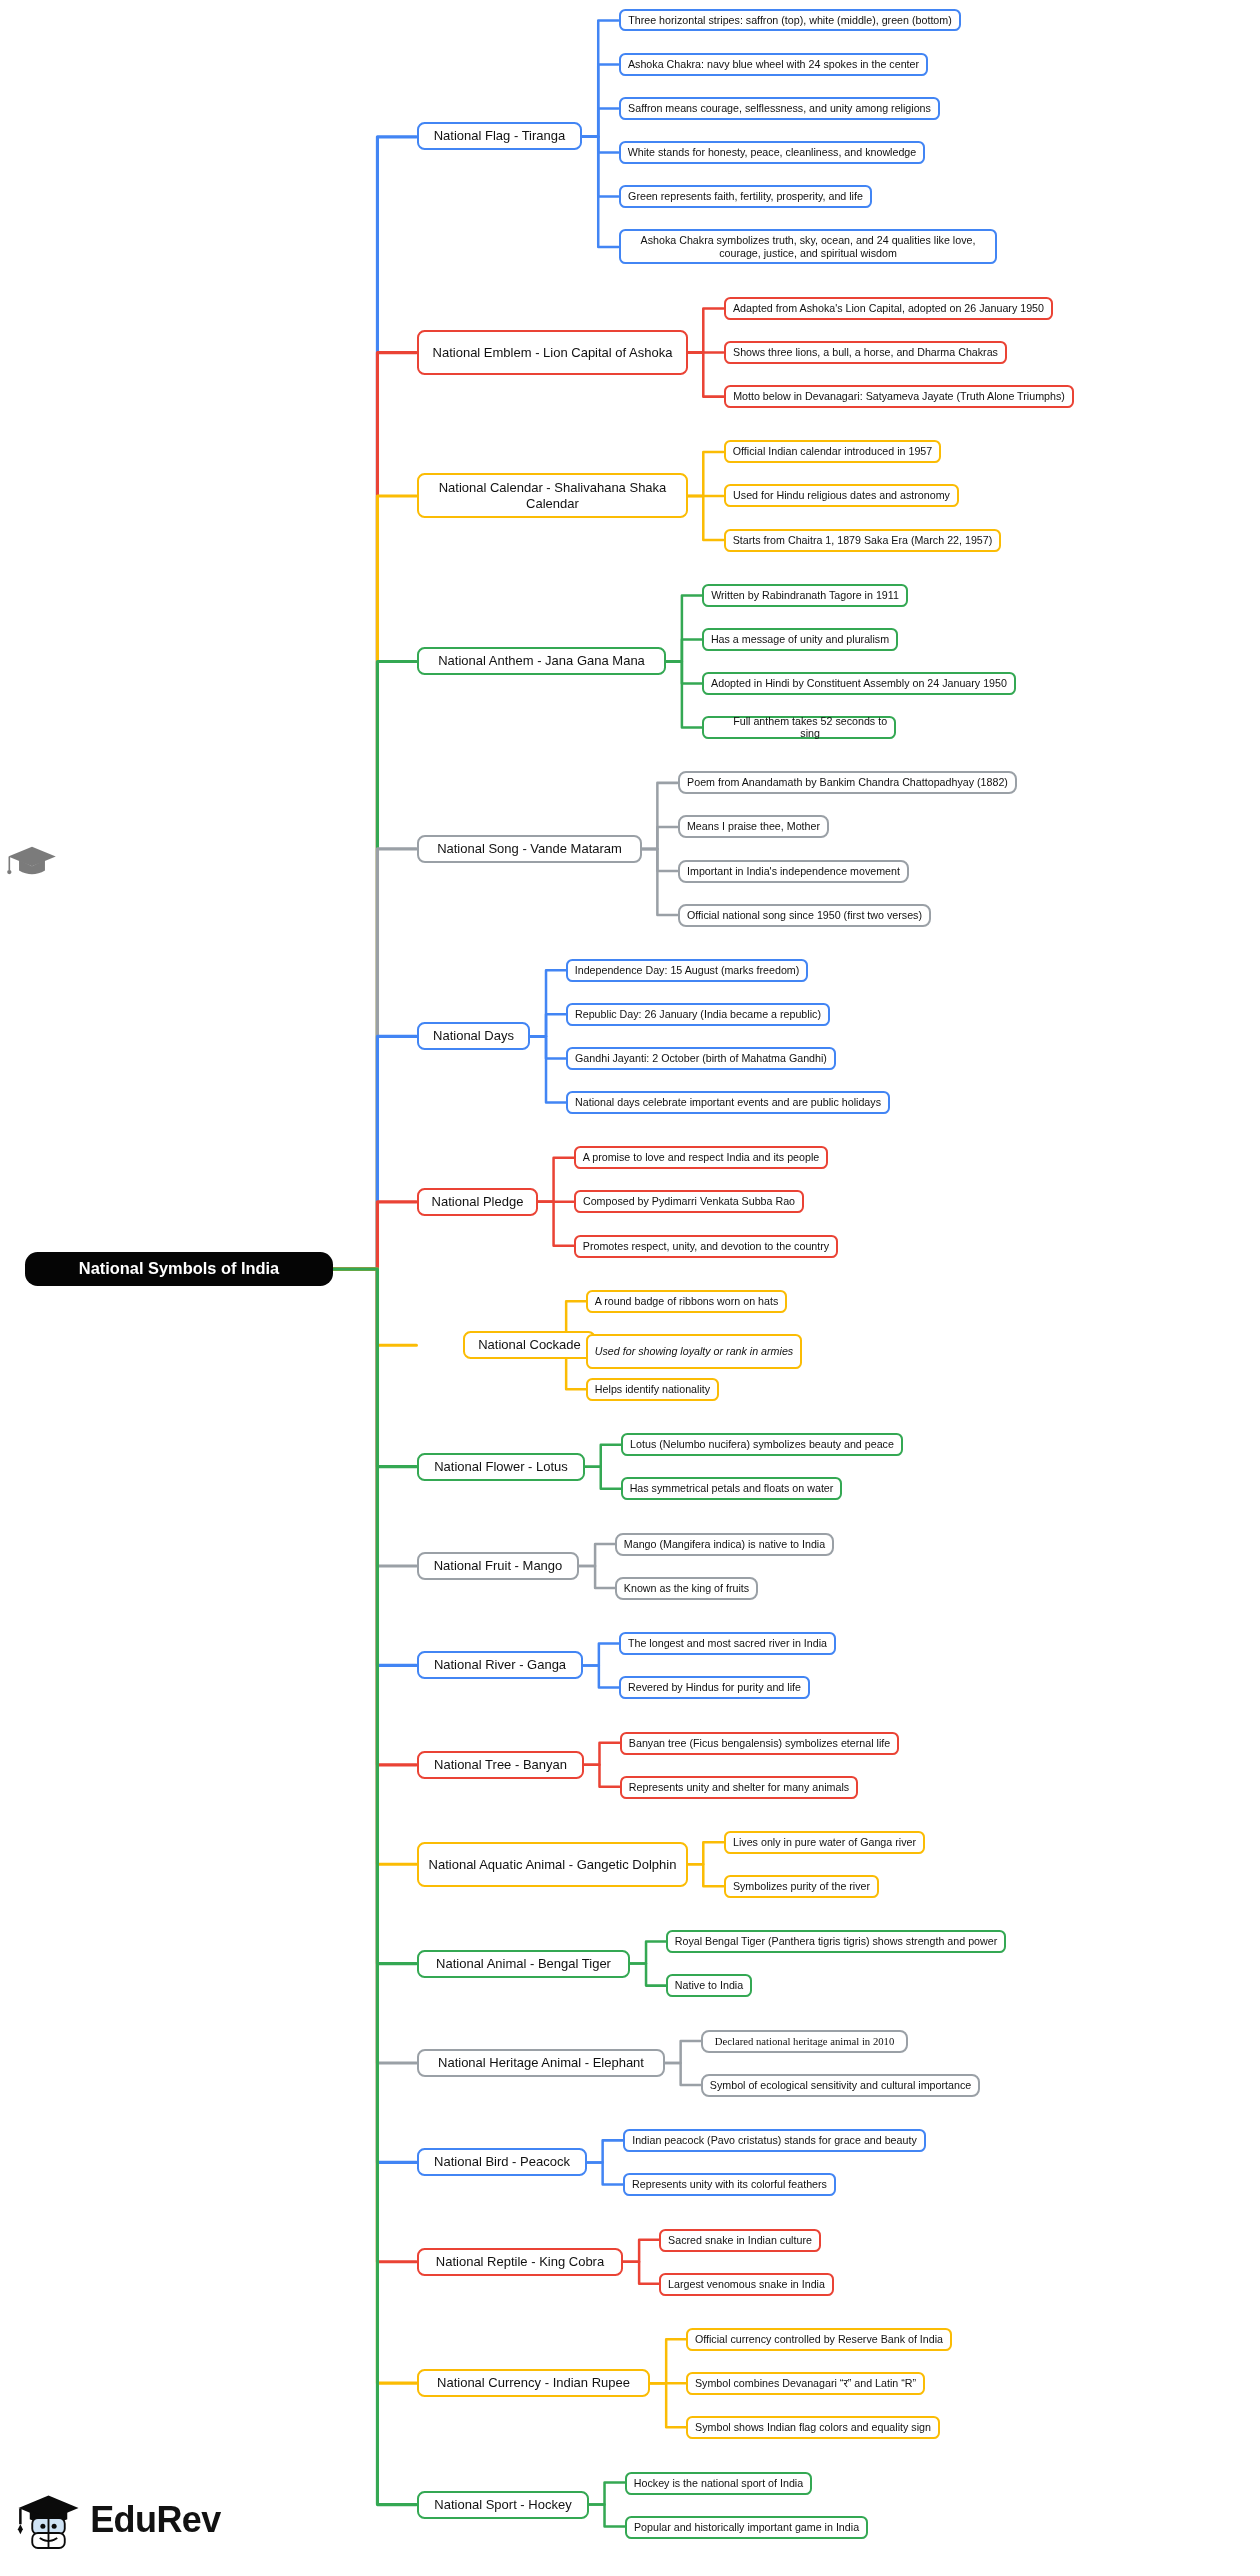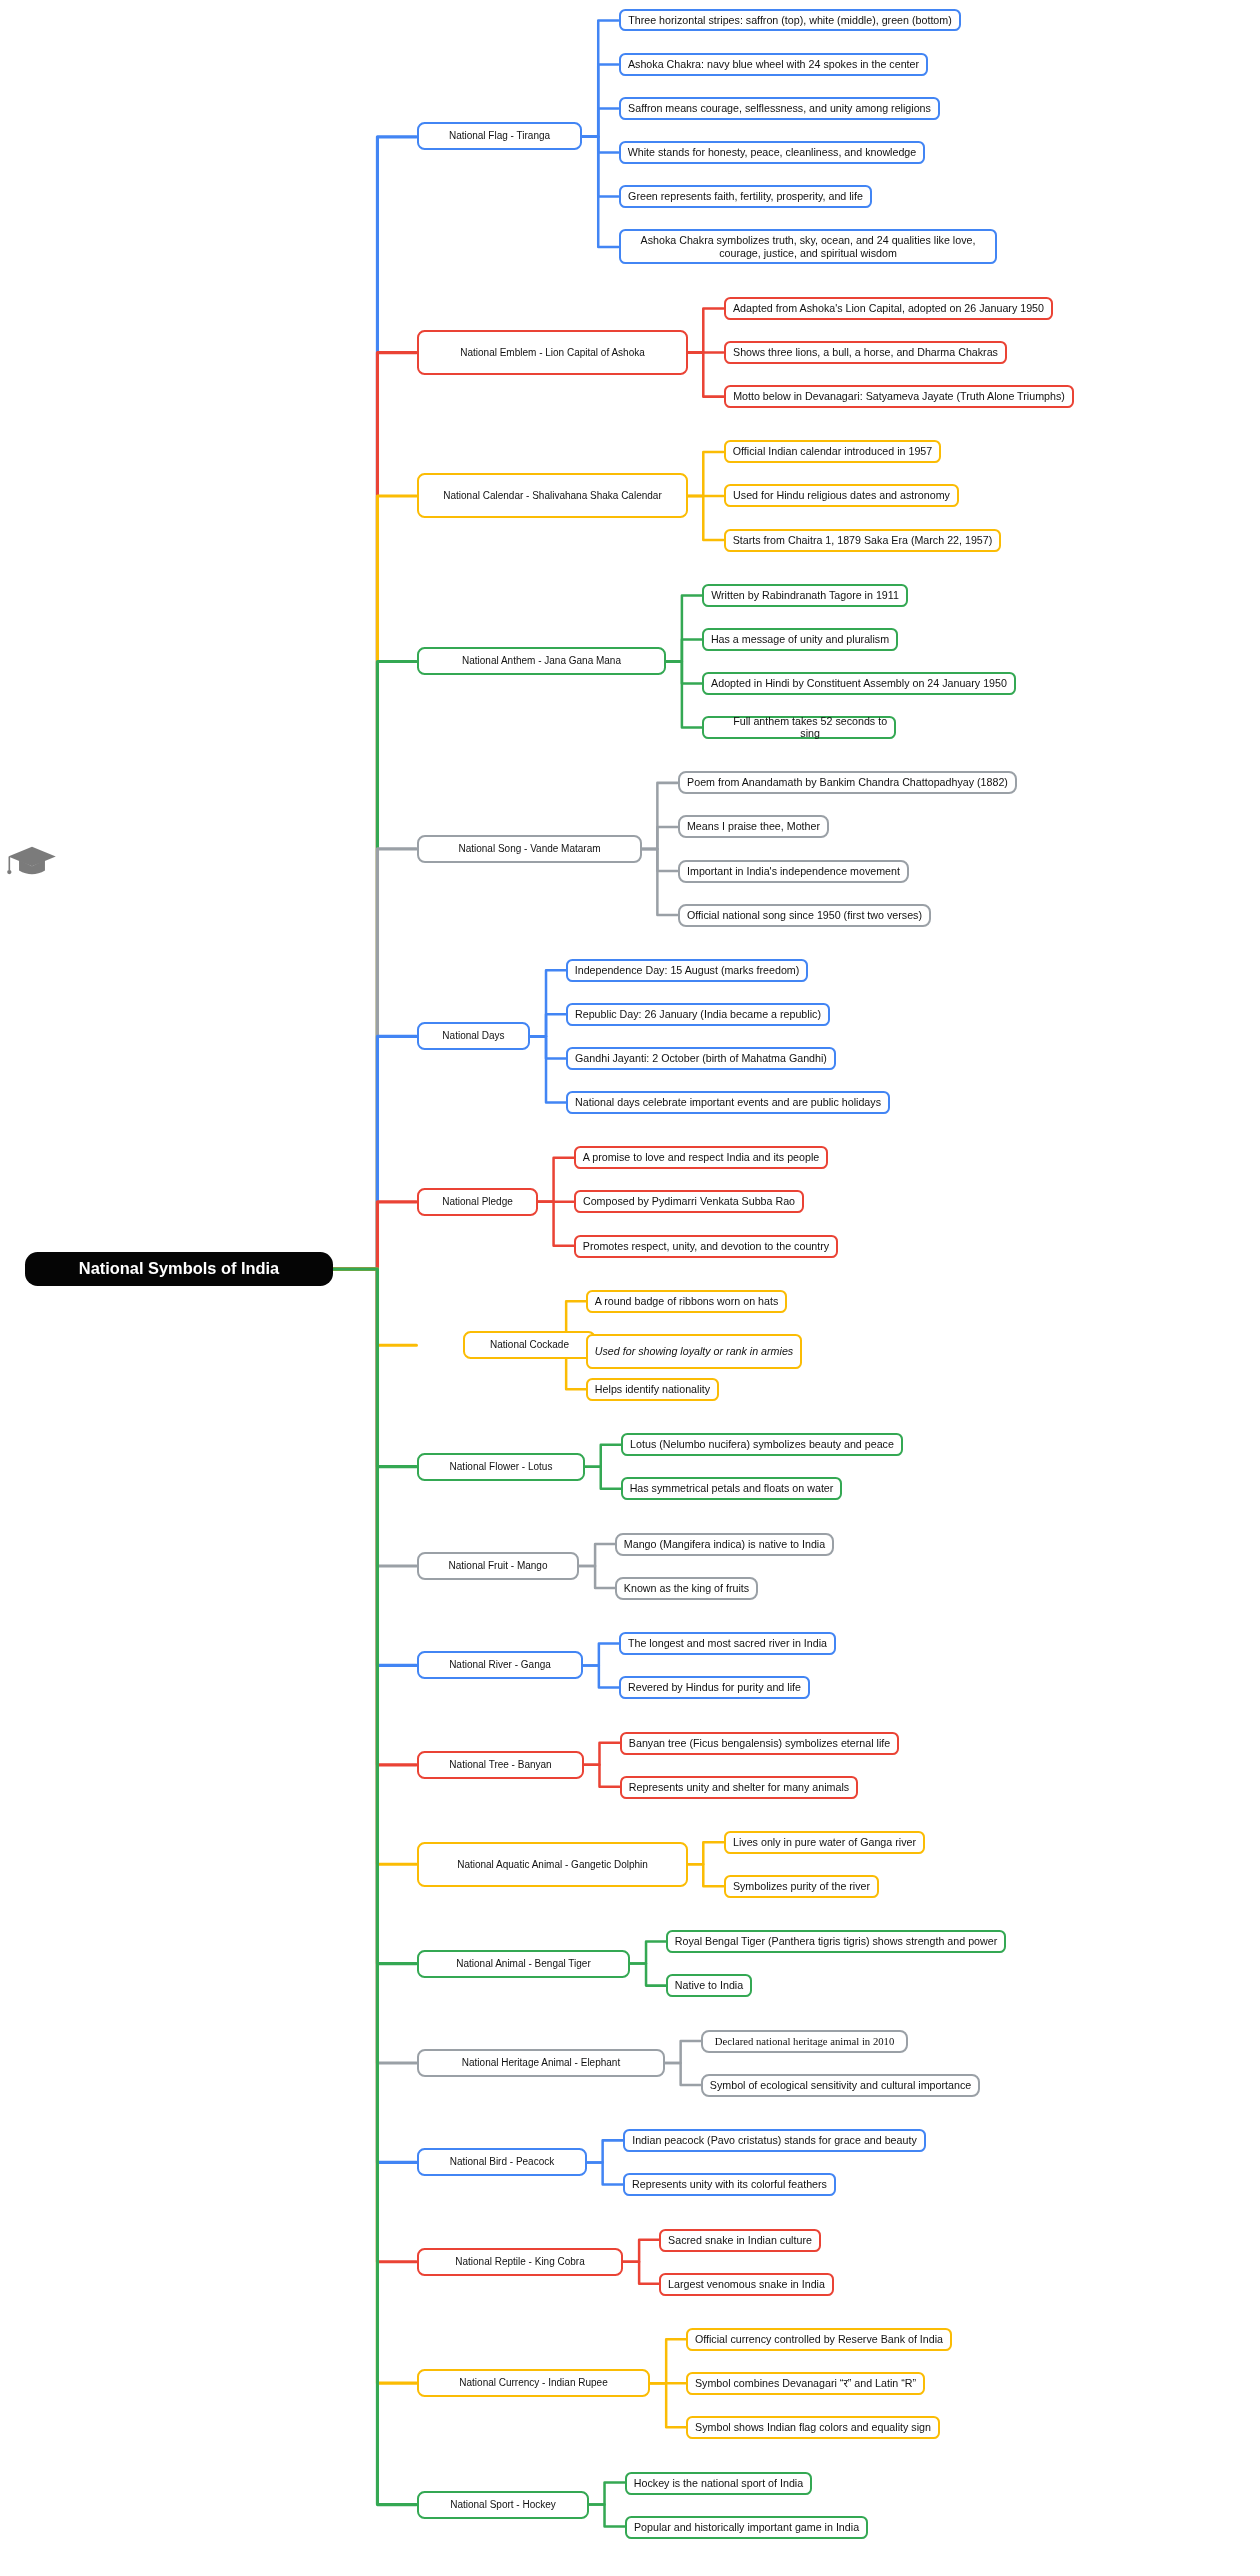--- a/index.html
+++ b/index.html
@@ -34,21 +34,21 @@
     color: #ffffff;
     border: none;
     border-radius: 12.6px;
     font-weight: bold;
     font-size: 16.4px;
     padding: 0 10px;
   }
   .lvl1 {
     border-width: 2.5px;
     border-radius: 7.6px;
-    font-size: 10px;
+    font-size: 13px;
     text-align: center;
   }
   .lvl2 {
     border-width: 2.5px;
     border-radius: 6.3px;
     font-size: 10.7px;
   }
 
   .c-blue   { border-color: #4285f4; }
   .c-red    { border-color: #ea4335; }
@@ -230,14 +230,31 @@
       <div class="node lvl2 c-green" style="left: 625px; top: 2516px; width: 243px; height: 22.7px;">Popular and historically important game in India</div>
     </div>
 
   <svg id="watermark" viewBox="0 0 100 100">
     <polygon points="50,18 94,36 50,54 6,36" fill="#111"></polygon>
     <path d="M26,42 L26,62 Q50,76 74,62 L74,42 L50,54 Z" fill="#111"></path>
     <line x1="8" y1="37" x2="8" y2="62" stroke="#111" stroke-width="3"></line>
     <circle cx="8" cy="65" r="4" fill="#111"></circle>
   </svg>
 
+  <div id="logo">
+    <div class="mark">
+      <svg viewBox="0 0 104 104" width="65" height="65">
+        <polygon points="52,12 100,32 52,52 4,32" fill="#0b0b0b"></polygon>
+        <path d="M22,36 L22,50 Q52,64 82,50 L82,36 L52,48 Z" fill="#0b0b0b"></path>
+        <line x1="7" y1="33" x2="7" y2="58" stroke="#0b0b0b" stroke-width="4"></line>
+        <path d="M7,58 l-4,8 l4,8 l4,-8 z" fill="#0b0b0b"></path>
+        <rect x="26" y="48" width="52" height="26" rx="9" fill="#cfe3f5" stroke="#0b0b0b" stroke-width="3"></rect>
+        <rect x="26" y="72" width="52" height="24" rx="9" fill="#ffffff" stroke="#0b0b0b" stroke-width="3"></rect>
+        <line x1="52" y1="48" x2="52" y2="96" stroke="#0b0b0b" stroke-width="3"></line>
+        <circle cx="43" cy="61" r="4" fill="#0b0b0b"></circle>
+        <circle cx="61" cy="61" r="4" fill="#0b0b0b"></circle>
+        <path d="M38,80 Q52,90 66,80" stroke="#0b0b0b" stroke-width="3" fill="none"></path>
+      </svg>
+    </div>
+    <div class="logo-text">EduRev</div>
+  </div>
 </div>
 
 
 </body></html>

